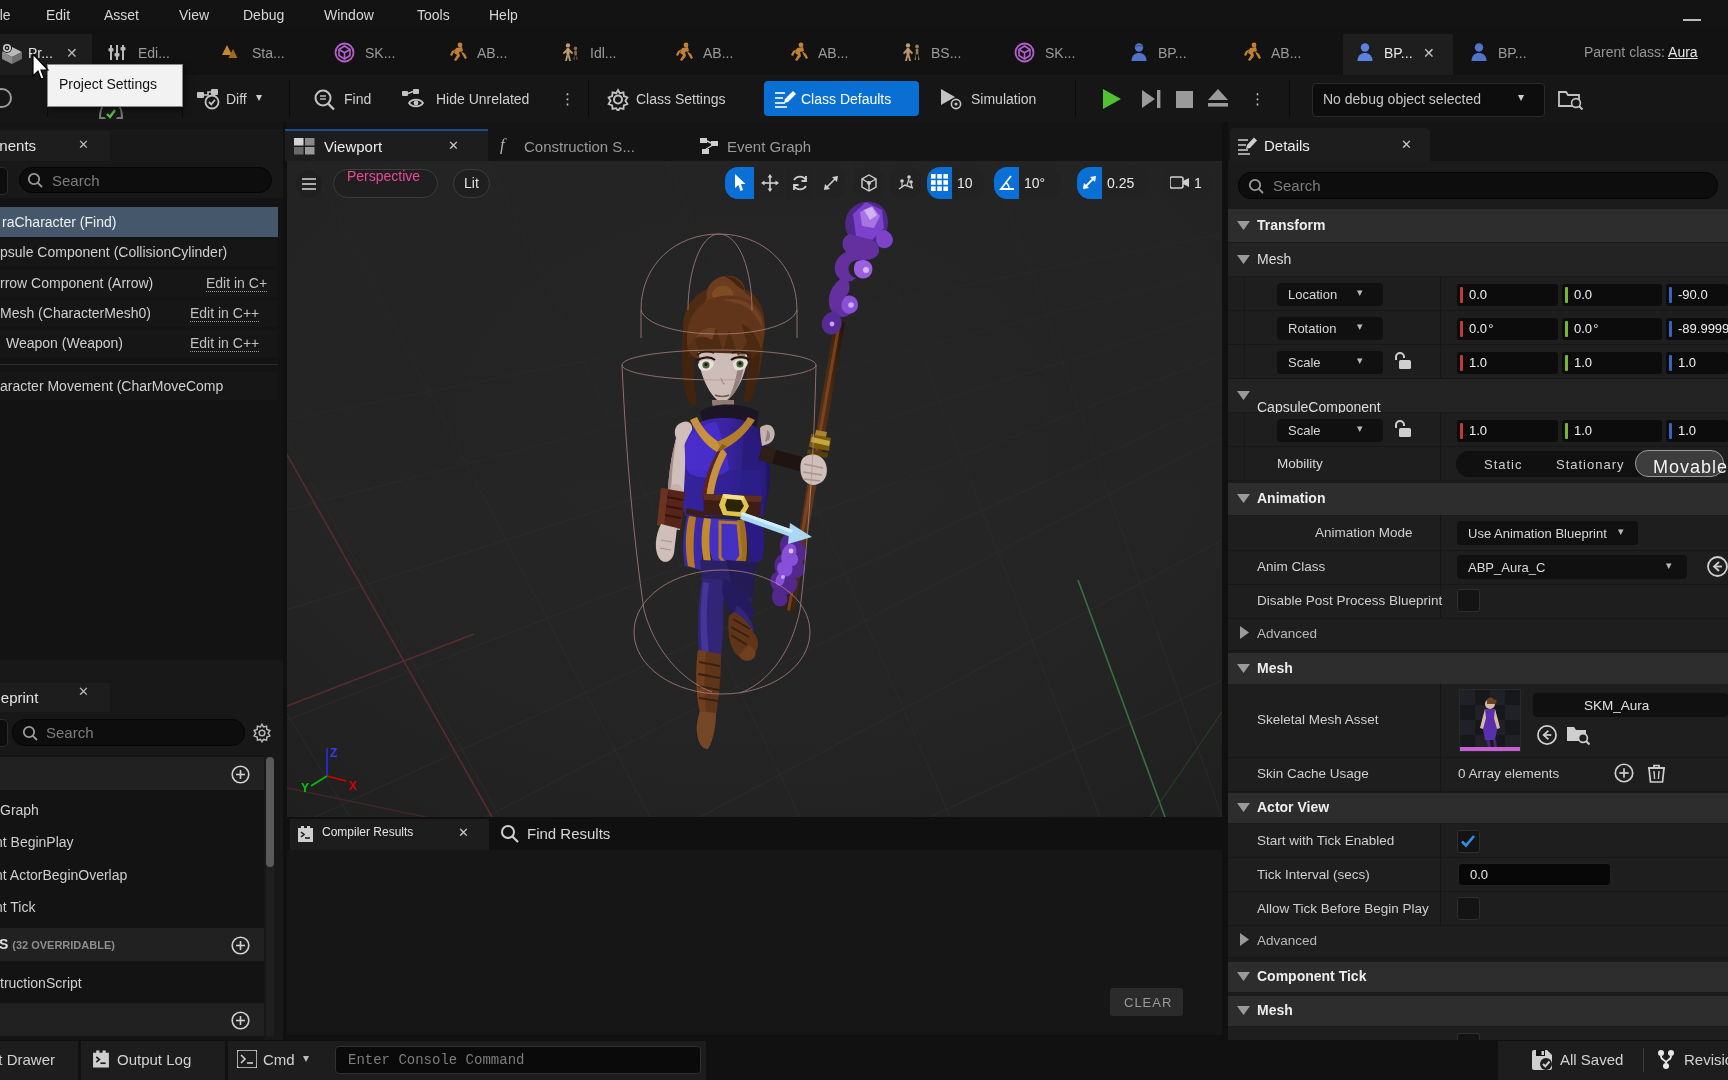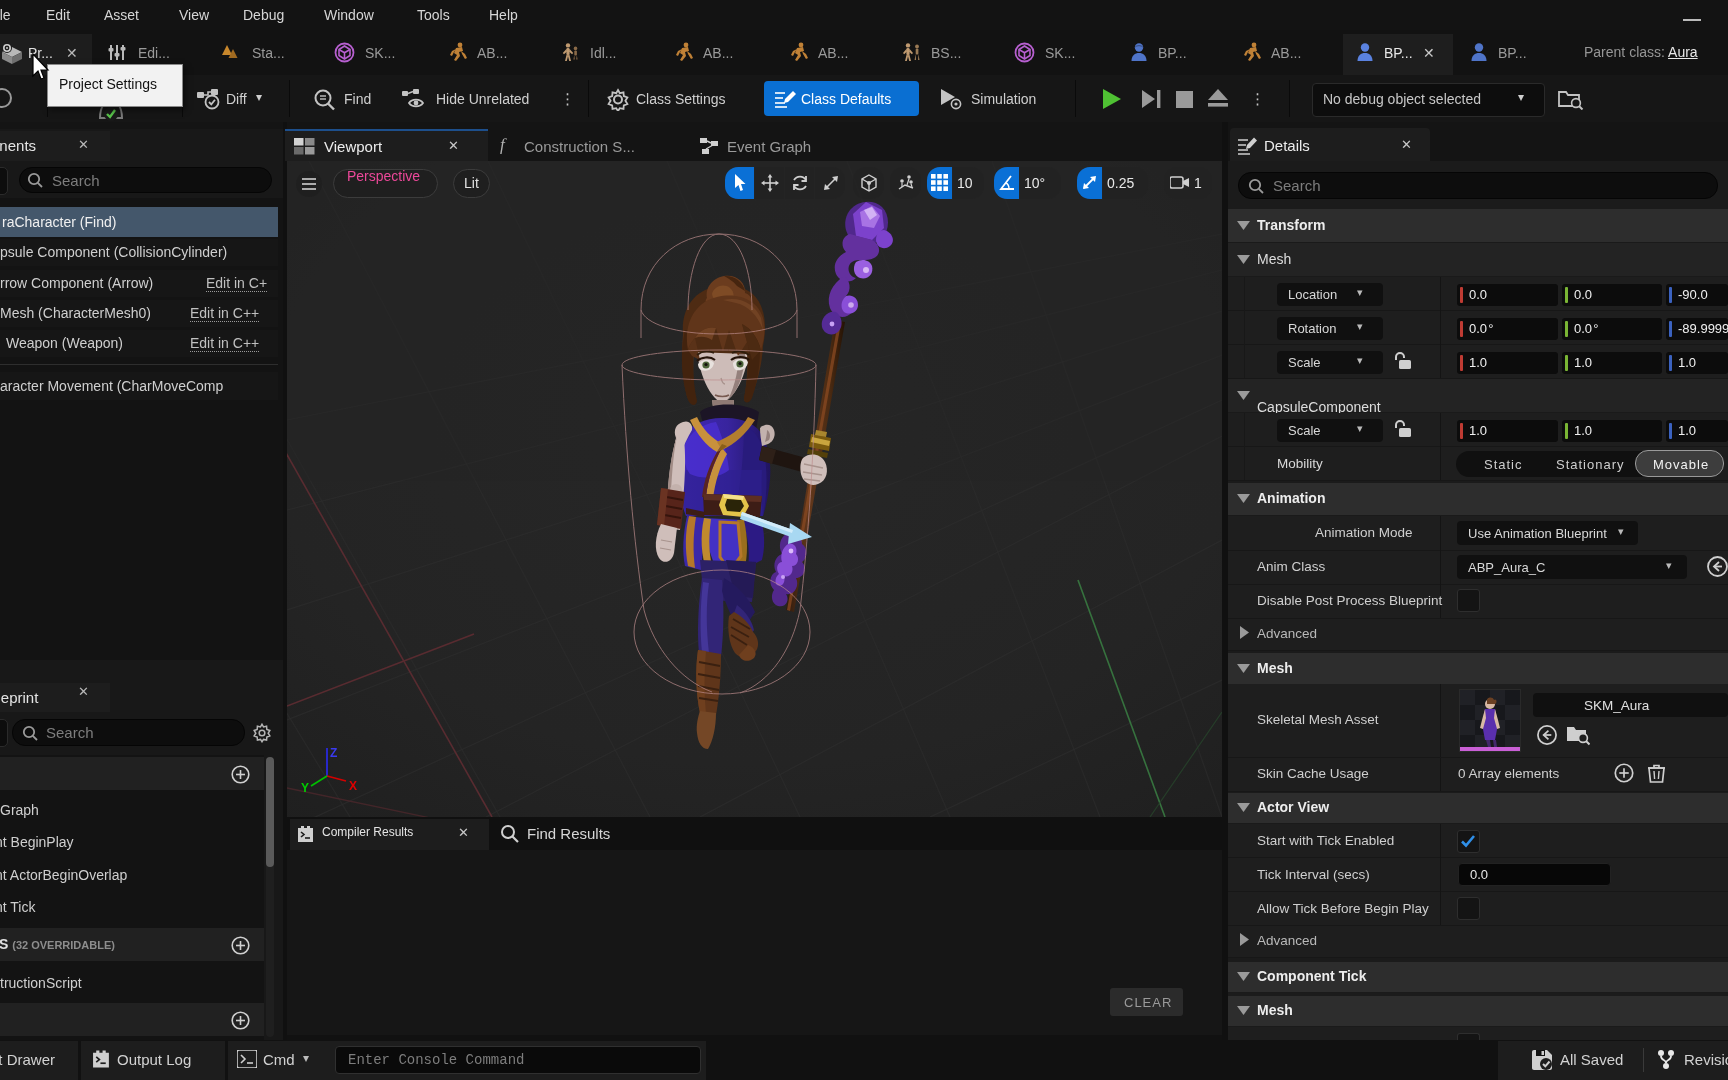--- a/index.html
+++ b/index.html
@@ -800,21 +800,21 @@
   <svg class="abs" style="left:1394px;top:420px;" width="18" height="19" viewBox="0 0 18 19">
       <path d="M2 8 L2 5 A4 4 0 0 1 10 5 L10 6" fill="none" stroke="#cfcfcf" stroke-width="2"></path>
       <rect x="5" y="8" width="12" height="9" rx="1.6" fill="#cfcfcf"></rect>
     </svg>
 
   <div class="abs txt" style="left:1277px;top:456px;font-size:13.5px;color:#d8d8d8;">Mobility</div>
   <div class="abs" style="left:1456px;top:451px;width:268px;height:26px;background:#101010;border-radius:13px;"></div>
   <div class="abs txt" style="left:1484px;top:457px;font-size:13px;color:#cfcfcf;letter-spacing:1px;">Static</div>
   <div class="abs txt" style="left:1556px;top:457px;font-size:13px;color:#cfcfcf;letter-spacing:1px;">Stationary</div>
   <div class="abs" style="left:1635px;top:450px;width:89px;height:27px;background:#3d3d3d;border:1px solid #9a9a9a;border-radius:13px;box-sizing:border-box;"></div>
-  <div class="abs txt" style="left:1653px;top:457px;font-size:13px;color:#f2f2f2;letter-spacing:1px;">Movable</div>
+  <div class="abs txt" style="left:1653px;top:457px;font-size:18px;color:#f2f2f2;letter-spacing:1px;">Movable</div>
 
   <div class="abs" style="left:1228px;top:483px;width:500px;height:32px;background:#2d2d2d;border-bottom:1px solid #1a1a1a;"></div>
   <svg class="abs" style="left:1237px;top:494px;" width="13" height="10" viewBox="0 0 13 10">
       <path d="M0 0 L13 0 L6.5 9 Z" fill="#9a9a9a"></path>
     </svg>
   <div class="abs txt" style="left:1257px;top:490px;color:#ededed;font-weight:bold;">Animation</div>
   <div class="abs" style="left:1228px;top:516px;width:500px;height:34px;background:#1e1e1e;border-bottom:1px solid #171717;"></div>
   <div class="abs" style="left:1228px;top:551px;width:500px;height:33px;background:#1e1e1e;border-bottom:1px solid #171717;"></div>
   <div class="abs" style="left:1228px;top:585px;width:500px;height:33px;background:#1e1e1e;border-bottom:1px solid #171717;"></div>
   <div class="abs" style="left:1440px;top:516px;width:1px;height:102px;background:#141414;"></div>

